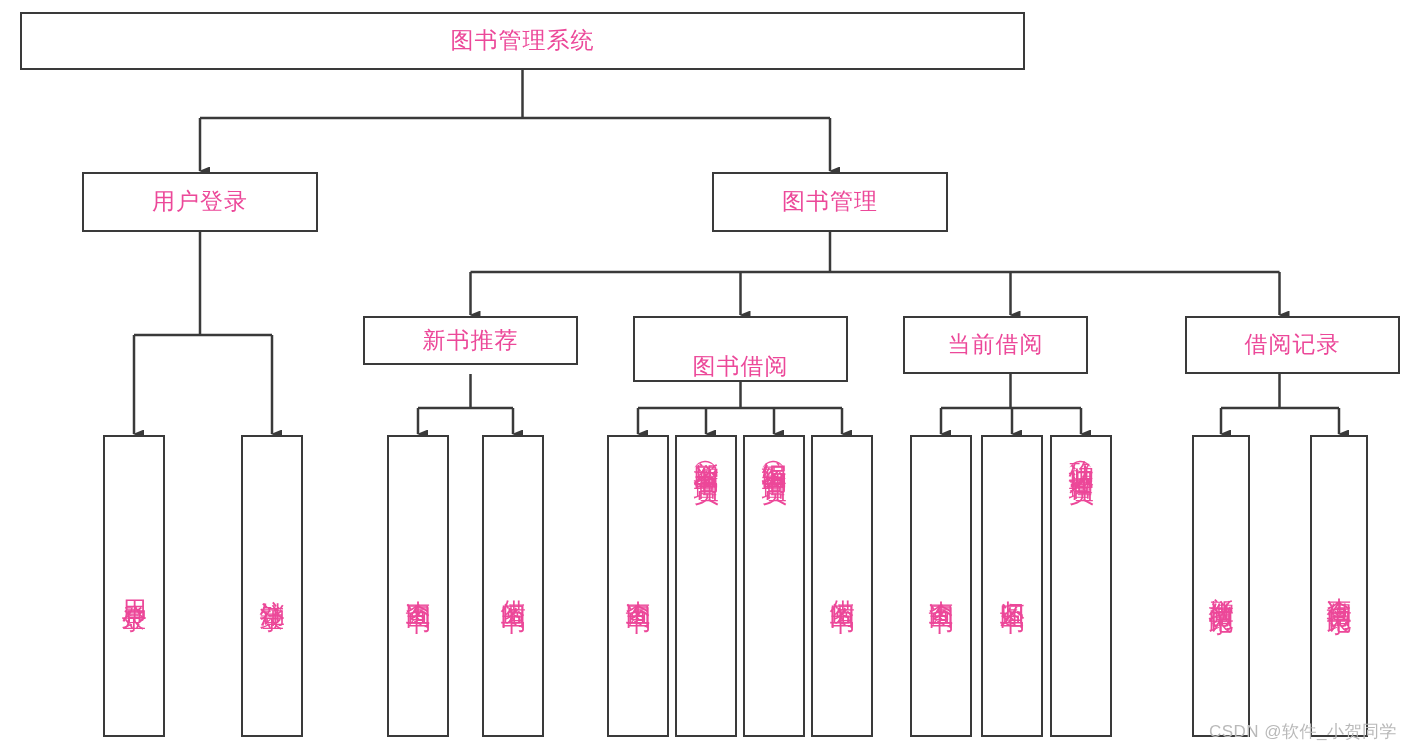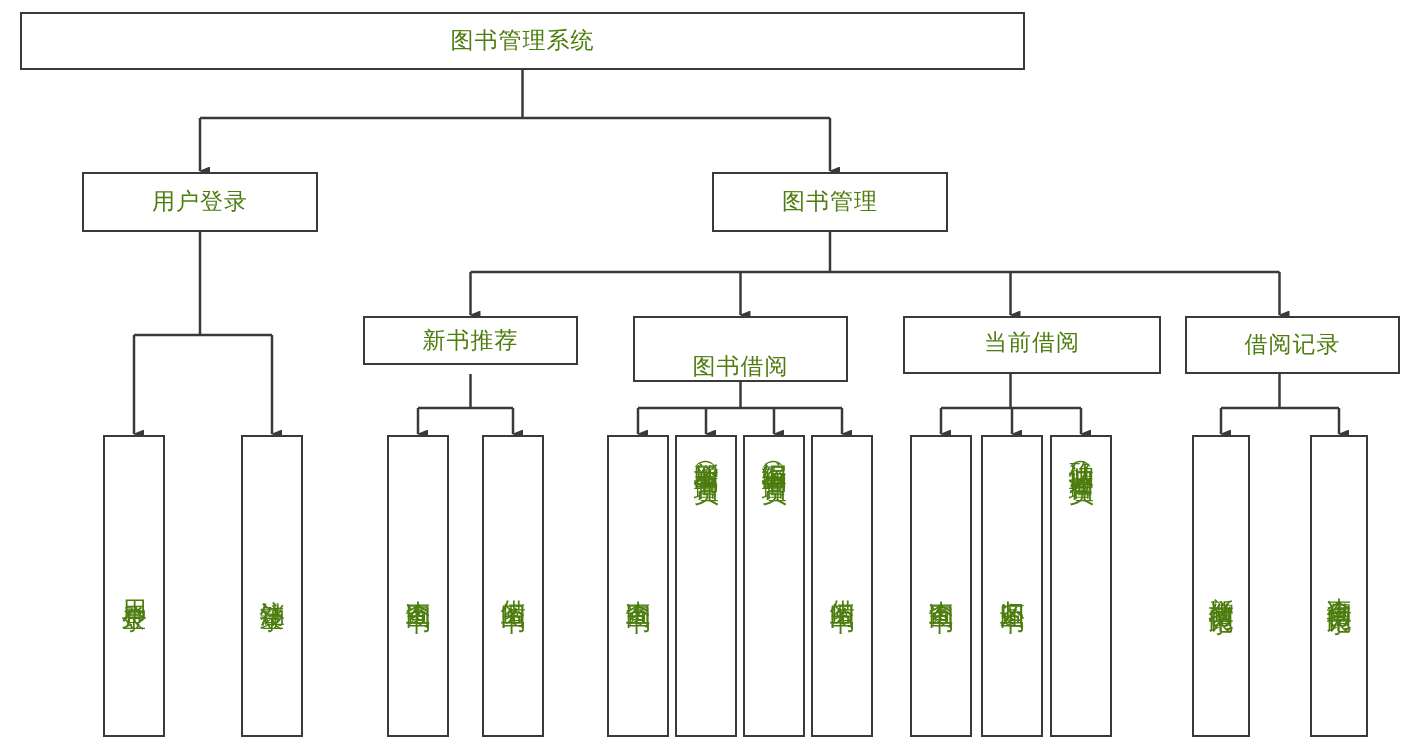--- a/index.html
+++ b/index.html
@@ -29,21 +29,21 @@
     position: absolute;
     box-sizing: border-box;
     background: #ffffff;
     border: 2px solid #3a3a3a;
     display: flex;
     align-items: center;
     justify-content: center;
     overflow: hidden;
   }
   .node-label {
-    color: #4d7c0f;
+    color: #ec4899;
     line-height: 1.18;
     letter-spacing: 1px;
     white-space: nowrap;
   }
   .node.horizontal .node-label {
     font-size: 23px;
   }
   .node.vertical {
     align-items: flex-start;
     justify-content: center;
@@ -124,21 +124,21 @@
       </div>
       <div class="node horizontal" style="left: 712px; top: 172px; width: 236px; height: 60px; text-align: right;">
         <span class="node-label">图书管理</span>
       </div>
       <div class="node horizontal" style="left: 363px; top: 316px; width: 215px; height: 49px;">
         <span class="node-label">新书推荐</span>
       </div>
       <div class="node horizontal" style="left: 633px; top: 316px; width: 215px; height: 66px; align-items: flex-end;">
         <span class="node-label">图书借阅</span>
       </div>
-      <div class="node horizontal" style="left: 903px; top: 316px; width: 258px; height: 58px; font-family: Liberation Mono, monospace;">
+      <div class="node horizontal" style="left: 903px; top: 316px; width: 185px; height: 58px;">
         <span class="node-label">当前借阅</span>
       </div>
       <div class="node horizontal" style="left: 1172px; top: 316px; width: 215px; height: 58px; margin-left: 13px;">
         <span class="node-label">借阅记录</span>
       </div>
       <div class="node vertical mid" style="left: 103px; top: 435px; width: 62px; height: 302px; align-items: center;">
         <span class="node-label">用户登录</span>
       </div>
       <div class="node vertical mid" style="left: 241px; top: 435px; width: 62px; height: 302px; align-items: center;">
         <span class="node-label">注销登录</span>
@@ -171,13 +171,14 @@
         <span class="node-label" style="margin-top: 4px;">确认归还（管理员）</span>
       </div>
       <div class="node vertical mid" style="left: 1192px; top: 435px; width: 58px; height: 302px; align-items: center;">
         <span class="node-label">新增借阅记录</span>
       </div>
       <div class="node vertical mid" style="left: 1310px; top: 435px; width: 58px; height: 302px; align-items: center;">
         <span class="node-label">查询借阅记录</span>
       </div>
     </div>
 
+  <div class="watermark">CSDN @软件_小贺同学</div>
 </div>
 
 </body></html>

